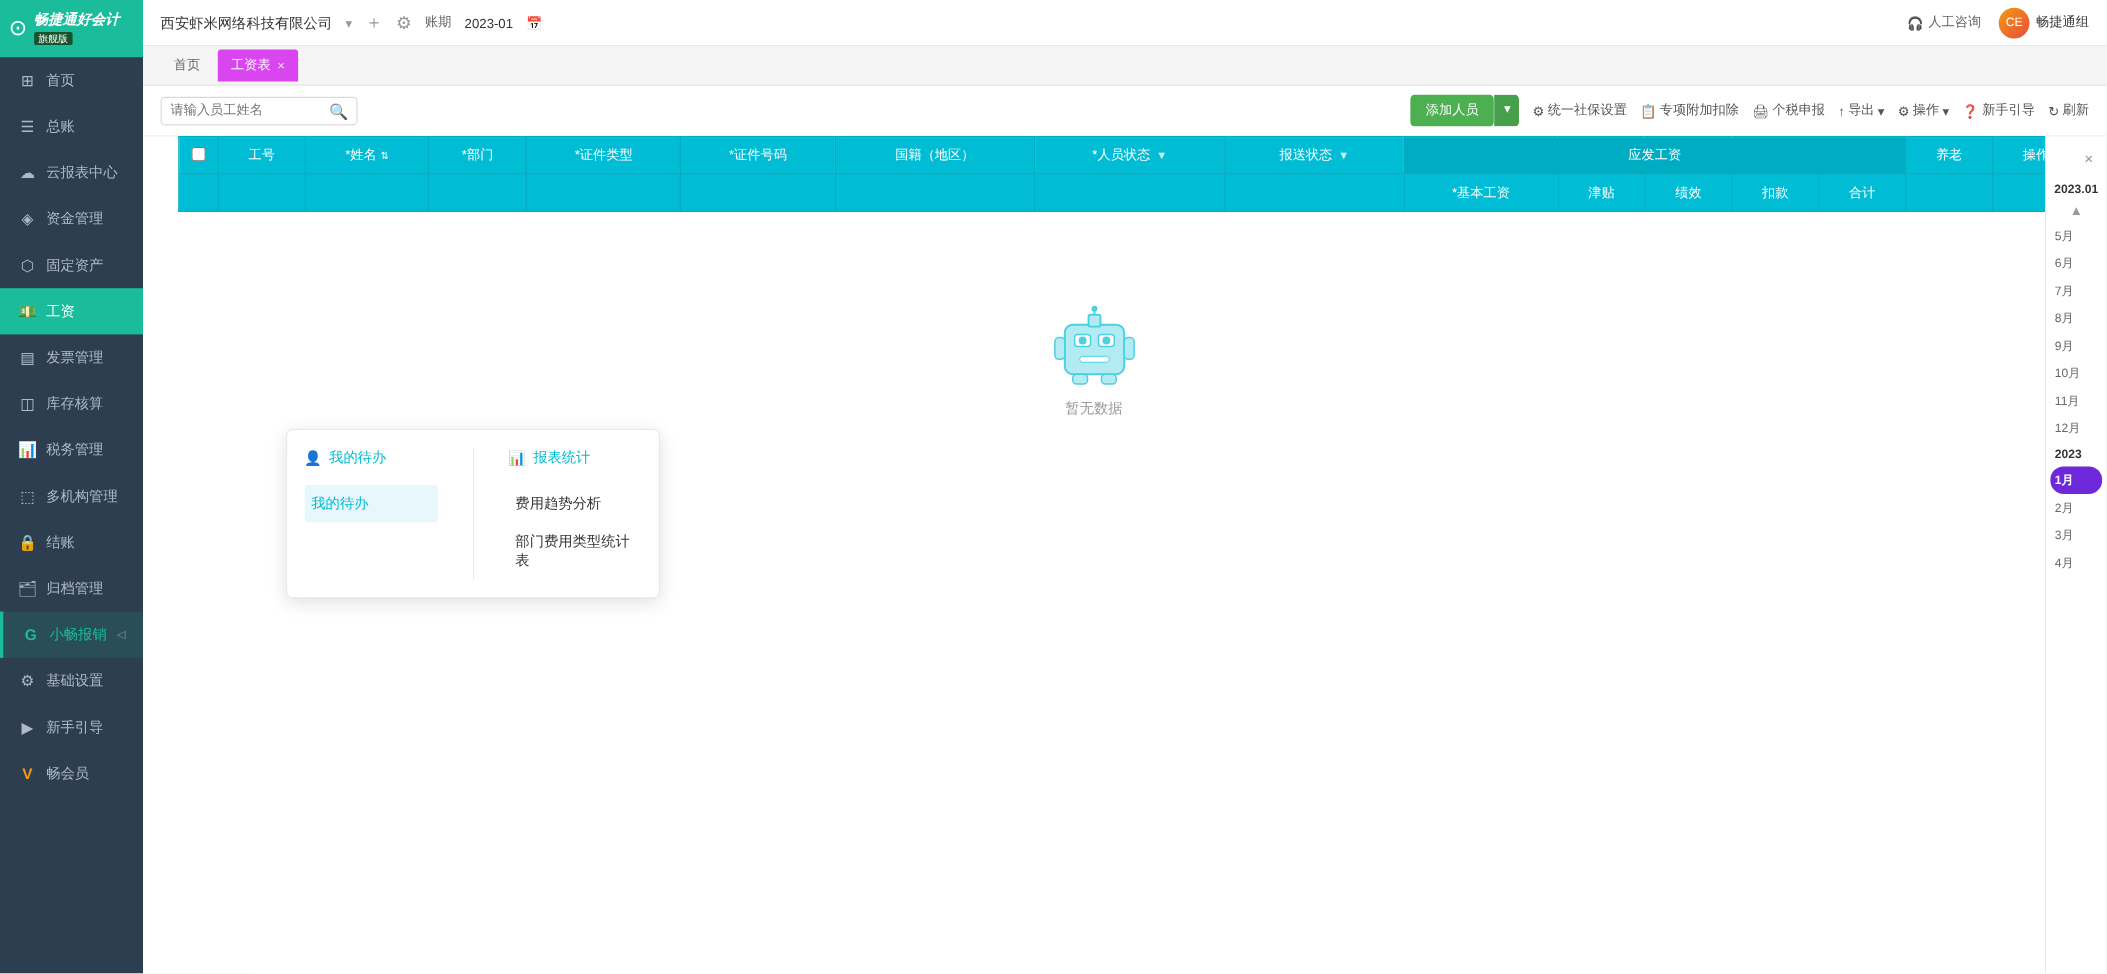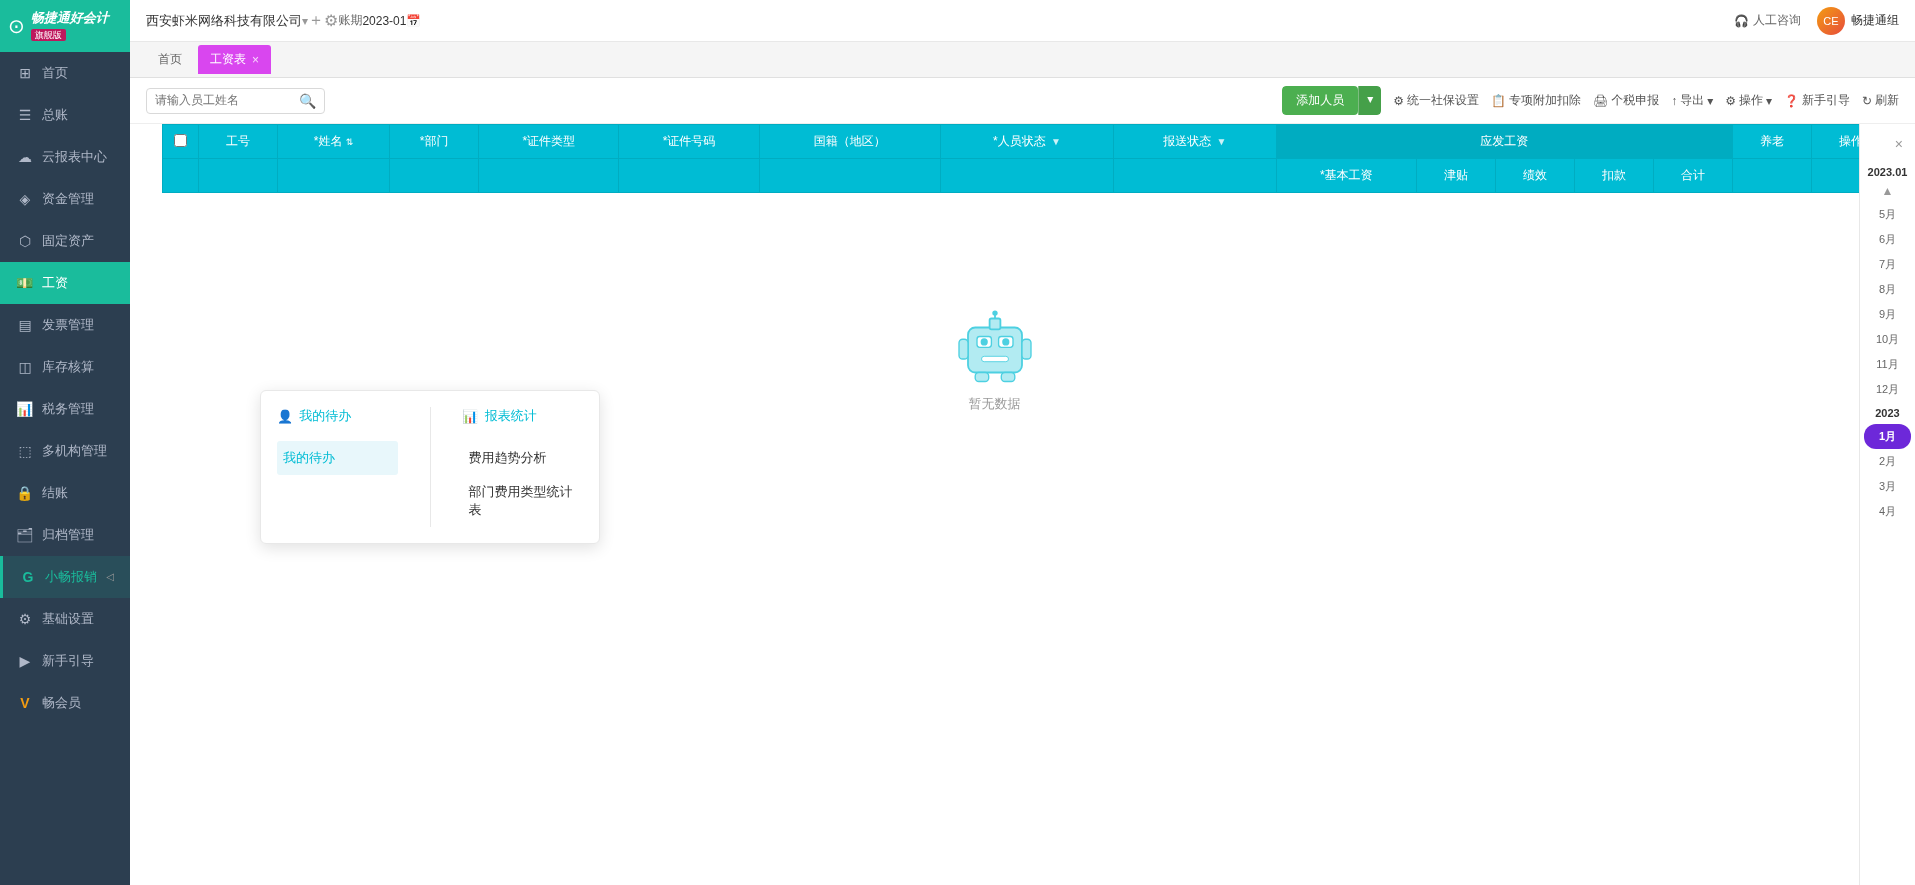--- a/index.html
+++ b/index.html
@@ -2,30 +2,30 @@
 <html><head>
   <meta charset="utf-8">
   <style>
     * { margin: 0; padding: 0; box-sizing: border-box; }
     body { font-family: 'Microsoft YaHei', sans-serif; font-size: 12px; background: #f0f2f5; width: 1915px; height: 885px; overflow: hidden; display: flex; }
 
     
     .sidebar { width: 130px; min-width: 130px; background: #2c3e50; height: 885px; display: flex; flex-direction: column; color: #ccc; }
     .sidebar-logo { background: #1abc9c; padding: 10px 8px; display: flex; align-items: center; gap: 6px; cursor: pointer; }
     .sidebar-logo-text { color: white; font-size: 13px; font-weight: bold; line-height: 1.3; font-style: italic; }
-    .sidebar-logo-badge { background: #be185d; color: white; font-size: 9px; padding: 1px 4px; border-radius: 2px; }
+    .sidebar-logo-badge { background: #14532d; color: white; font-size: 9px; padding: 1px 4px; border-radius: 2px; }
     .sidebar-item { display: flex; align-items: center; gap: 8px; padding: 12px 16px; cursor: pointer; color: #b0b8c8; transition: background 0.2s; font-size: 13px; }
     .sidebar-item.active { background: #1abc9c; color: white; }
     .sidebar-item .icon { font-size: 14px; width: 18px; text-align: center; }
 
     
     .main { flex: 1; display: flex; flex-direction: column; height: 885px; overflow: hidden; position: relative; }
 
     
-    .topbar { background: white; border-bottom: 1px solid #e8e8e8; padding: 0 16px; height: 42px; display: flex; align-items: center; gap: 0; }
+    .topbar { background: white; border-bottom: 1px solid #e8e8e8; padding: 0 16px; height: 42px; display: flex; align-items: center; gap: 12px; }
     .company-name { font-size: 13px; color: #333; font-weight: 500; }
     .company-dropdown { color: #999; font-size: 12px; cursor: pointer; }
     .topbar-add { color: #999; font-size: 16px; cursor: pointer; }
     .topbar-settings { color: #999; font-size: 16px; cursor: pointer; }
     .period-label { color: #666; font-size: 12px; }
     .period-value { color: #333; font-size: 12px; font-weight: 500; }
     .period-cal { color: #999; cursor: pointer; }
     .topbar-right { margin-left: auto; display: flex; align-items: center; gap: 16px; }
     .topbar-support { color: #666; font-size: 12px; display: flex; align-items: center; gap: 4px; cursor: pointer; }
     .topbar-user { display: flex; align-items: center; gap: 6px; cursor: pointer; }
@@ -48,31 +48,31 @@
     .btn-add-dropdown { background: #45a049; padding: 6px 8px; border-left: 1px solid rgba(255,255,255,0.3); border-radius: 0 4px 4px 0; cursor: pointer; color: white; }
     .btn-add-wrapper { display: flex; border-radius: 4px; overflow: hidden; margin-left: 24px; }
     .toolbar-action { color: #555; font-size: 12px; display: flex; align-items: center; gap: 3px; cursor: pointer; white-space: nowrap; }
 
     
     .table-container { flex: 1; overflow: hidden; position: relative; background: white; }
     .salary-table { width: 100%; border-collapse: collapse; font-size: 12px; margin-left: 32px; }
     .salary-table th { background: #00bcd4; color: white; padding: 8px 6px; text-align: center; border: 1px solid #00acc1; font-weight: normal; white-space: nowrap; }
     .table-scroll { overflow-x: auto; overflow-y: auto; height: calc(885px - 42px - 36px - 48px - 56px); }
     .check-col { width: 36px; }
-    .empty-state { display: flex; flex-direction: column; align-items: center; justify-content: center; padding: 80px 0; margin-top: 32px; }
+    .empty-state { display: flex; flex-direction: column; align-items: center; justify-content: center; padding: 80px 0; }
     .empty-text { color: #999; font-size: 13px; }
 
     
     .robot-svg { width: 90px; height: 90px; }
 
     
     .timeline-panel { width: 56px; background: white; border-left: 1px solid #e8e8e8; height: 885px; display: flex; flex-direction: column; align-items: center; overflow: hidden; }
     .timeline-close { padding: 8px; cursor: pointer; color: #999; font-size: 14px; align-self: flex-end; }
     .timeline-scroll { flex: 1; overflow-y: auto; display: flex; flex-direction: column; align-items: center; width: 100%; padding: 0 4px; }
-    .timeline-item { padding: 5px 4px; font-size: 11px; color: #666; cursor: pointer; text-align: center; width: 100%; border-radius: 4px; }
+    .timeline-item { padding: 5px 4px; font-size: 11px; color: #666; cursor: pointer; text-align: left; width: 100%; border-radius: 4px; }
     .timeline-item.active { background: #6d28d9; color: white; border-radius: 12px; font-weight: bold; }
     .timeline-item.year-label { color: #333; font-weight: bold; background: none; cursor: default; font-size: 11px; }
     .timeline-nav { padding: 4px; color: #999; cursor: pointer; font-size: 16px; }
 
     
     .dropdown-popup { position: absolute; top: 390px; left: 130px; background: white; border: 1px solid #e8e8e8; border-radius: 6px; box-shadow: 0 4px 16px rgba(0,0,0,0.12); width: 340px; z-index: 100; padding: 16px; }
     .popup-row { display: flex; gap: 24px; }
     .popup-col { flex: 1; }
     .popup-col-header { display: flex; align-items: center; gap: 6px; font-size: 13px; color: #00bcd4; font-weight: 500; margin-bottom: 12px; padding-bottom: 4px; }
     .popup-item { padding: 8px 6px; font-size: 13px; color: #333; cursor: pointer; border-radius: 3px; }

